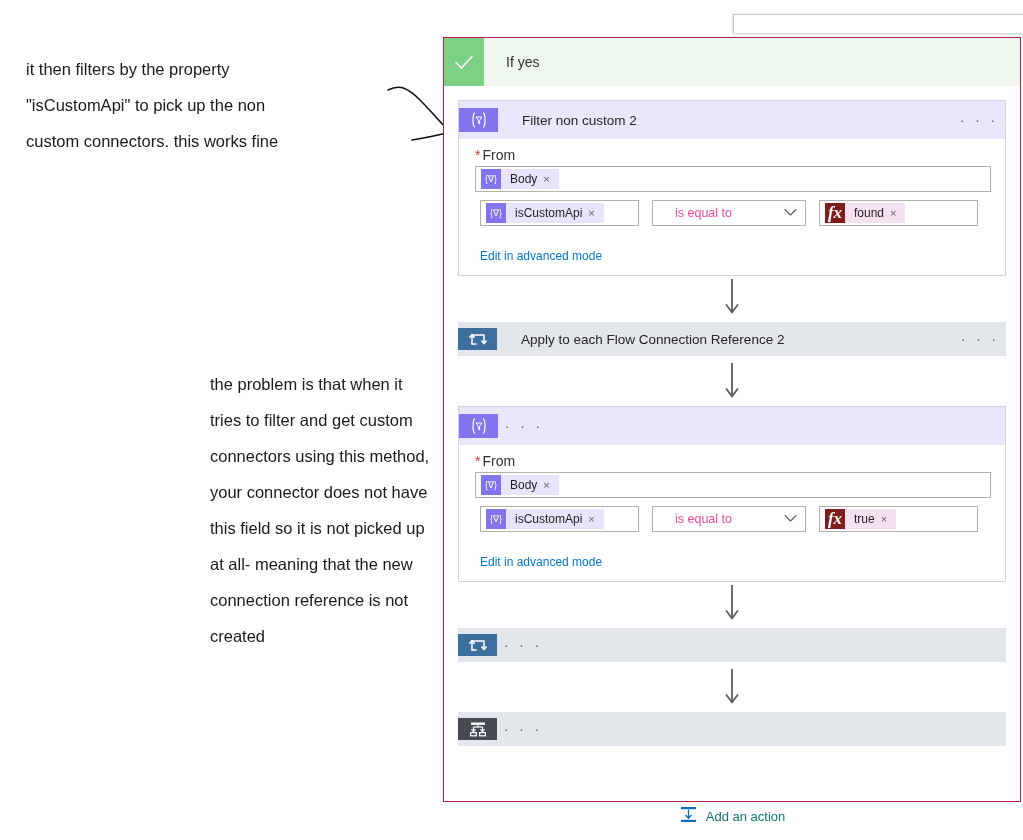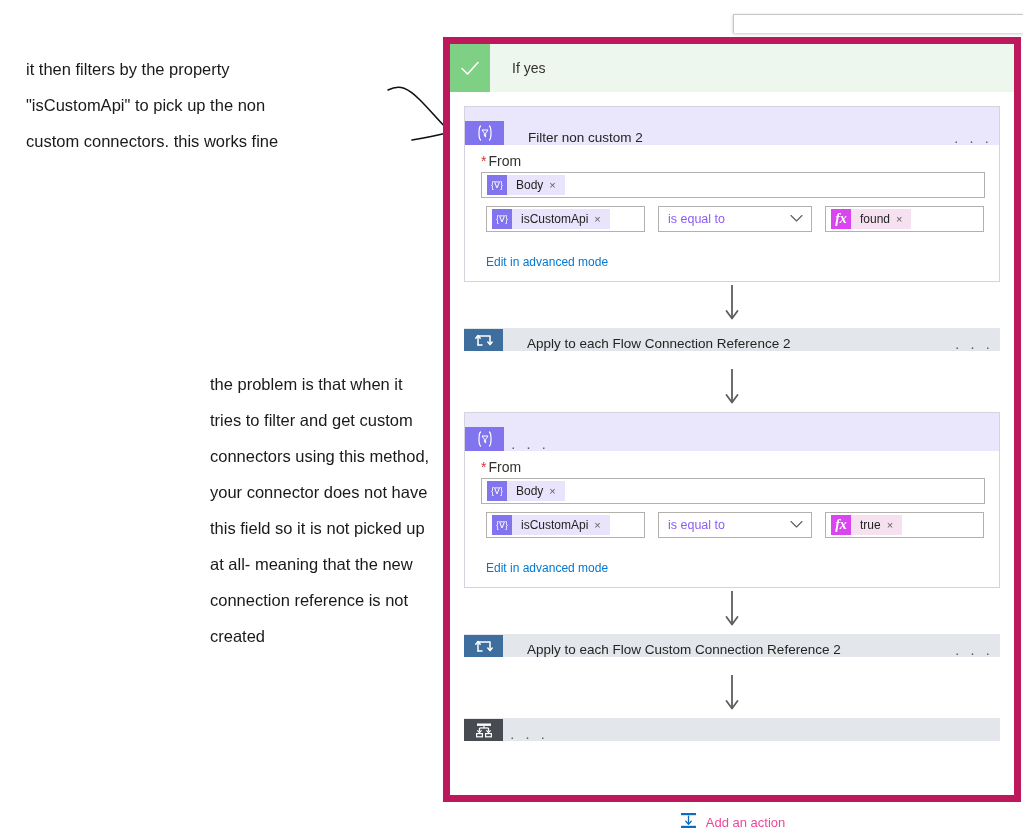--- a/index.html
+++ b/index.html
@@ -51,21 +51,21 @@
   }
 
   
   #designer-panel {
     position: absolute;
     left: 443px;
     top: 37px;
     width: 578px;
     height: 765px;
     background: #ffffff;
-    border: 7px solid #be185d;
+    border: 1px solid #be185d;
     box-sizing: border-box;
   }
 
   
   .branch-header {
     position: relative;
     height: 48px;
     background: #eef7ee;
     display: flex;
     align-items: stretch;
@@ -94,21 +94,21 @@
   }
 
   .card {
     position: relative;
     width: 100%;
     box-sizing: border-box;
   }
 
   .card-head {
     display: flex;
-    align-items: flex-end;
+    align-items: center;
     height: 38px;
   }
   .card-icon {
     width: 39px;
     flex: none;
     display: flex;
     align-items: center;
     justify-content: center;
   }
   .card-icon svg, .card-icon span { display: block; }
@@ -132,21 +132,21 @@
     line-height: 8px;
   }
 
   
   .card-filter { border: 1px solid #d6d2de; background: #ffffff; }
   .card-filter .card-head { background: #eae6fb; }
   .card-filter .card-icon { background: #8174ee; }
 
   
   .card-simple { height: 38px; }
-  .card-simple .card-head { background: #e3e6ea; height: 23px; }
+  .card-simple .card-head { background: #e3e6ea; height: 34px; }
   .card-loop .card-icon { background: #3e6e9e; }
   .card-cond .card-icon { background: #484a52; }
 
   
   .card-body { padding: 8px 14px 12px 16px; background: #ffffff; }
   .field-label {
     font-size: 14px;
     color: #323130;
     margin-bottom: 3px;
   }
@@ -176,24 +176,24 @@
     height: 26px;
     box-sizing: border-box;
     display: flex;
     align-items: center;
     padding-left: 5px;
   }
   .cond-box.left { width: 159px; }
   .cond-box.mid {
     width: 154px;
     justify-content: space-between;
-    padding-left: 9px;
+    padding-left: 22px;
     padding-right: 8px;
     font-size: 12.5px;
-    color: #8b5cf6;
+    color: #ec4899;
   }
   .cond-box.right { width: 159px; }
 
   
   .chip {
     display: inline-flex;
     align-items: center;
     height: 20px;
     background: #e9e4fb;
     max-width: 100%;
@@ -217,24 +217,24 @@
     text-align: right;
   }
   .chip .chip-x {
     font-size: 11px;
     color: #605e5c;
     padding-right: 9px;
   }
 
   .chip-fx { background: #f6e1f0; }
   .chip-fx .chip-icon {
-    background: #d946ef;
+    background: #7f1d1d;
     font-style: italic;
     font-weight: bold;
-    font-size: 14px;
+    font-size: 17px;
     font-family: "Liberation Serif", serif;
   }
 
   .chevron { color: #605e5c; font-size: 10px; line-height: 1; }
 
   .adv-link {
     margin-top: 23px;
     padding-left: 5px;
     font-size: 12px;
     color: #0078d4;
@@ -251,21 +251,21 @@
   
   .add-action-wrap {
     display: flex;
     align-items: center;
     justify-content: center;
     gap: 8px;
     margin-top: 55px;
   }
   .add-action-label {
     font-size: 13px;
-    color: #ec4899;
+    color: #0f766e;
   }
 </style>
 </head>
 <body>
 
 <div class="annotation" id="annotation-top">it then filters by the property
 "isCustomApi" to pick up the non
 custom connectors. this works fine</div>
 
 <div class="annotation" id="annotation-bottom">the problem is that when it tries to filter and get custom connectors using this method, your connector does not have this field so it is not picked up at all- meaning that the new connection reference is not created</div>
@@ -432,21 +432,20 @@
     <div class="card card-simple card-loop">
       <div class="card-head">
         <div class="card-icon">
           <svg width="22" height="22" viewBox="0 0 22 22" xmlns="http://www.w3.org/2000/svg">
             <path d="M5 16 V7 H17 V15" stroke="#ffffff" stroke-width="1.5" fill="none" stroke-linecap="round" stroke-linejoin="round"></path>
             <path d="M5 16 H9" stroke="#ffffff" stroke-width="1.5" fill="none" stroke-linecap="round"></path>
             <path d="M2.8 9.2 L5 6.6 L7.2 9.2" stroke="#ffffff" stroke-width="1.5" fill="none" stroke-linecap="round" stroke-linejoin="round"></path>
             <path d="M14.8 13 L17 15.6 L19.2 13" stroke="#ffffff" stroke-width="1.5" fill="none" stroke-linecap="round" stroke-linejoin="round"></path>
           </svg>
         </div>
-        <div class="card-label">Apply to each Flow Custom Connection Reference 2</div>
         <div class="card-ellipsis">· · ·</div>
       </div>
     </div>
 
     <div class="connector">
       <svg width="16" height="40" viewBox="0 0 16 40" xmlns="http://www.w3.org/2000/svg">
         <path d="M8 0 V32" stroke="#605e5c" stroke-width="1.8" fill="none"></path>
         <path d="M2.5 26 L8 33.5 L13.5 26" stroke="#605e5c" stroke-width="1.8" fill="none" stroke-linecap="round" stroke-linejoin="round"></path>
       </svg>
     </div>

